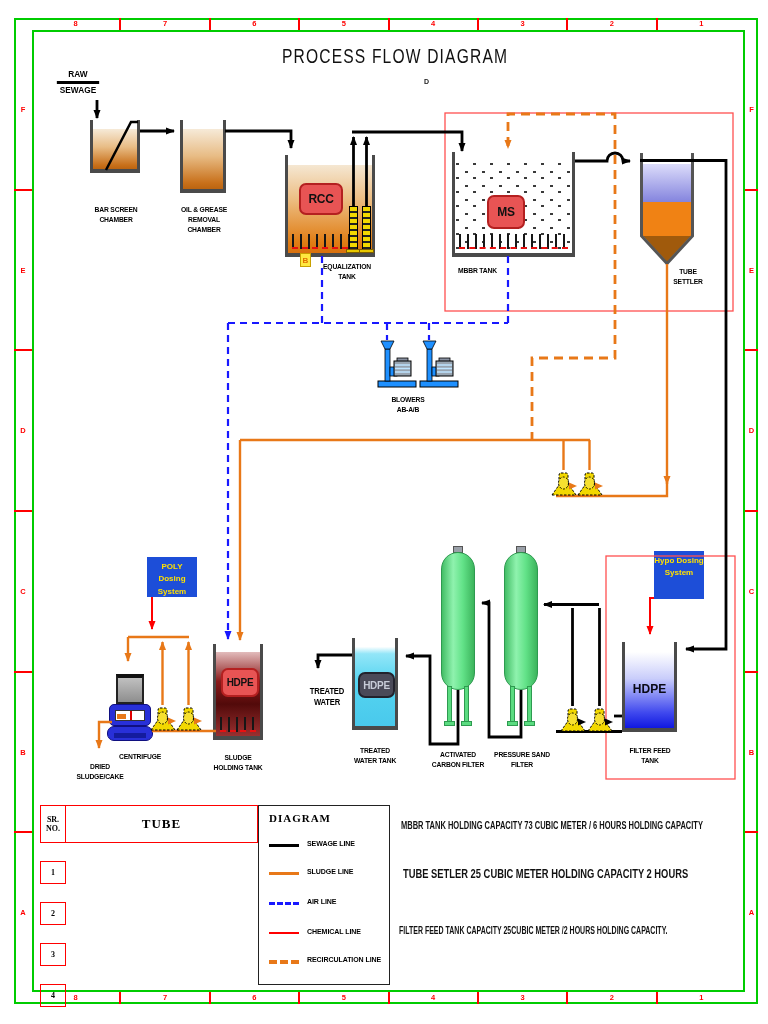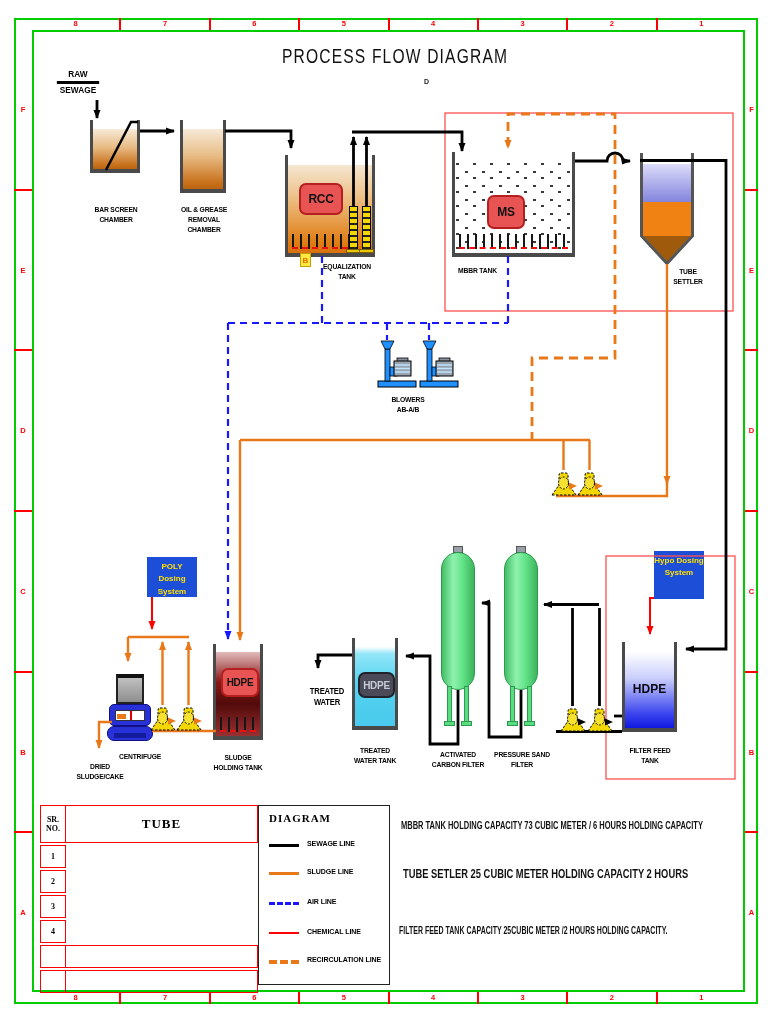--- a/index.html
+++ b/index.html
@@ -65,21 +65,21 @@
   .cf-slot{position:absolute;left:5px;top:5px;width:30px;height:11px;background:#fff;border:1px solid #333;box-sizing:border-box}
   .cf-slot .blob{position:absolute;left:1px;top:3px;width:9px;height:5px;background:#E87818}
   .cf-slot .tick{position:absolute;left:14px;top:0;width:2px;height:9px;background:#E00000}
   .cf-base{position:absolute;left:107px;top:726px;width:46px;height:15px;background:#2830D8;border:1px solid #101080;border-radius:7px;box-sizing:border-box}
   .cf-base .band{position:absolute;left:6px;bottom:2px;right:6px;height:5px;background:#141C9E}
   
   .zmark{position:absolute;left:300px;top:253px;width:11px;height:14px;background:#FFE840;border:1px solid #C8A000;
          color:#E07000;font:700 8px/13px "Liberation Sans",sans-serif;text-align:center;box-sizing:border-box}
   
   .ptable{position:absolute;left:40px;top:805px;width:218px}
-  .prow{display:flex;margin-bottom:2px}
+  .prow{display:flex;margin-bottom:18px}
   .prow .c1{width:26px;border:1.5px solid #F00;box-sizing:border-box;display:flex;align-items:center;justify-content:center;
             font:700 8px/1.15 "Liberation Serif",serif;text-align:center;white-space:pre-line}
   .prow .c2{flex:1;border:1.5px solid #F00;border-left:none;box-sizing:border-box;display:flex;align-items:center;
             padding-left:7px;font:700 8.5px "Liberation Sans",sans-serif}
   .prow .c2 span{transform:scaleX(.82);transform-origin:left center;white-space:nowrap;letter-spacing:-.1px}
   .phead{height:38px}
   .phead .c2{justify-content:center;padding-left:0;font:700 13px "Liberation Serif",serif;letter-spacing:1px}
   .pbody{height:23px}
   
   .legend{position:absolute;left:258px;top:805px;width:132px;height:180px;border:1.5px solid #222;box-sizing:border-box}

